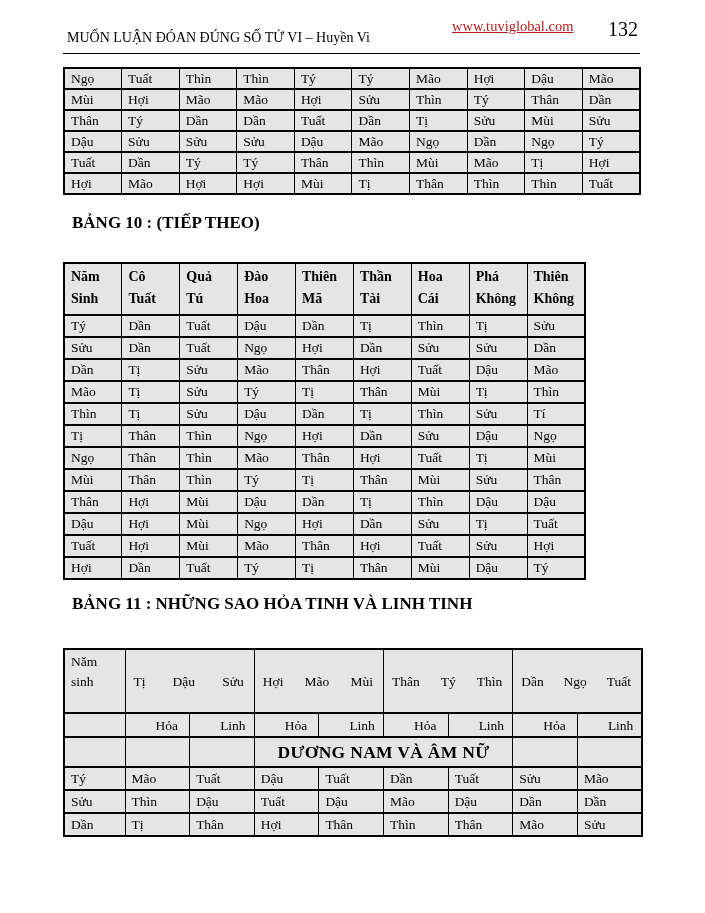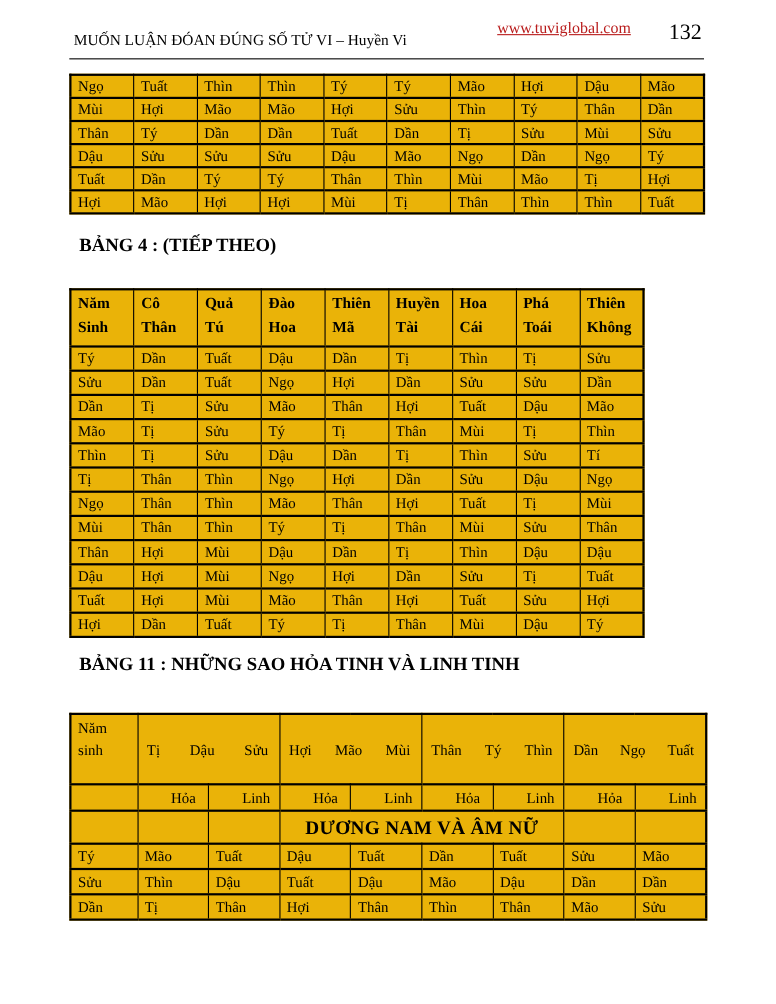--- a/index.html
+++ b/index.html
@@ -12,21 +12,21 @@
     overflow:hidden;
   }
   
   .pg-header{position:absolute;top:18px;left:0;width:705px;height:22px;}
   .pg-title{position:absolute;left:67px;top:12px;font-size:14px;white-space:nowrap;text-align:right;}
   .pg-link{position:absolute;left:452px;top:0;font-size:14.5px;color:#b91c1c;text-decoration:underline;white-space:nowrap;cursor:pointer;}
   .pg-num{position:absolute;left:608px;top:0;font-size:20px;}
   .pg-rule{position:absolute;top:53px;left:63px;width:577px;height:0;border-top:1.5px solid #000;}
 
   
-  table{border-collapse:collapse;table-layout:fixed;position:absolute;background:#eab308;}
+  table{border-collapse:collapse;table-layout:fixed;position:absolute;background:#e5e5e5;}
   table{border:2px solid #000;}
   td{
     border:1px solid #000;
     border-bottom-width:2px;
     font-size:13.5px;
     padding:0 0 0 6px;
     vertical-align:middle;
     overflow:hidden;
     white-space:nowrap;
   }
@@ -144,41 +144,41 @@
           <td>Mùi</td>
           <td>Tị</td>
           <td>Thân</td>
           <td>Thìn</td>
           <td>Thìn</td>
           <td>Tuất</td>
         </tr>
       </tbody>
   </table>
 
-  <div class="sec-heading h10">BẢNG 4 : (TIẾP THEO)</div>
+  <div class="sec-heading h10">BẢNG 10 : (TIẾP THEO)</div>
 
   <table class="t2">
     <tbody>
       <tr>
         <td class="hd">Năm
 Sinh</td>
         <td class="hd">Cô
-Thân</td>
+Tuất</td>
         <td class="hd">Quả
 Tú</td>
         <td class="hd">Đào
 Hoa</td>
         <td class="hd">Thiên
 Mã</td>
-        <td class="hd">Huyền
+        <td class="hd">Thần
 Tài</td>
         <td class="hd">Hoa
 Cái</td>
         <td class="hd">Phá
-Toái</td>
+Không</td>
         <td class="hd">Thiên
 Không</td>
       </tr>
     </tbody>
     <tbody>
         <tr>
           <td>Tý</td>
           <td>Dần</td>
           <td>Tuất</td>
           <td>Dậu</td>

